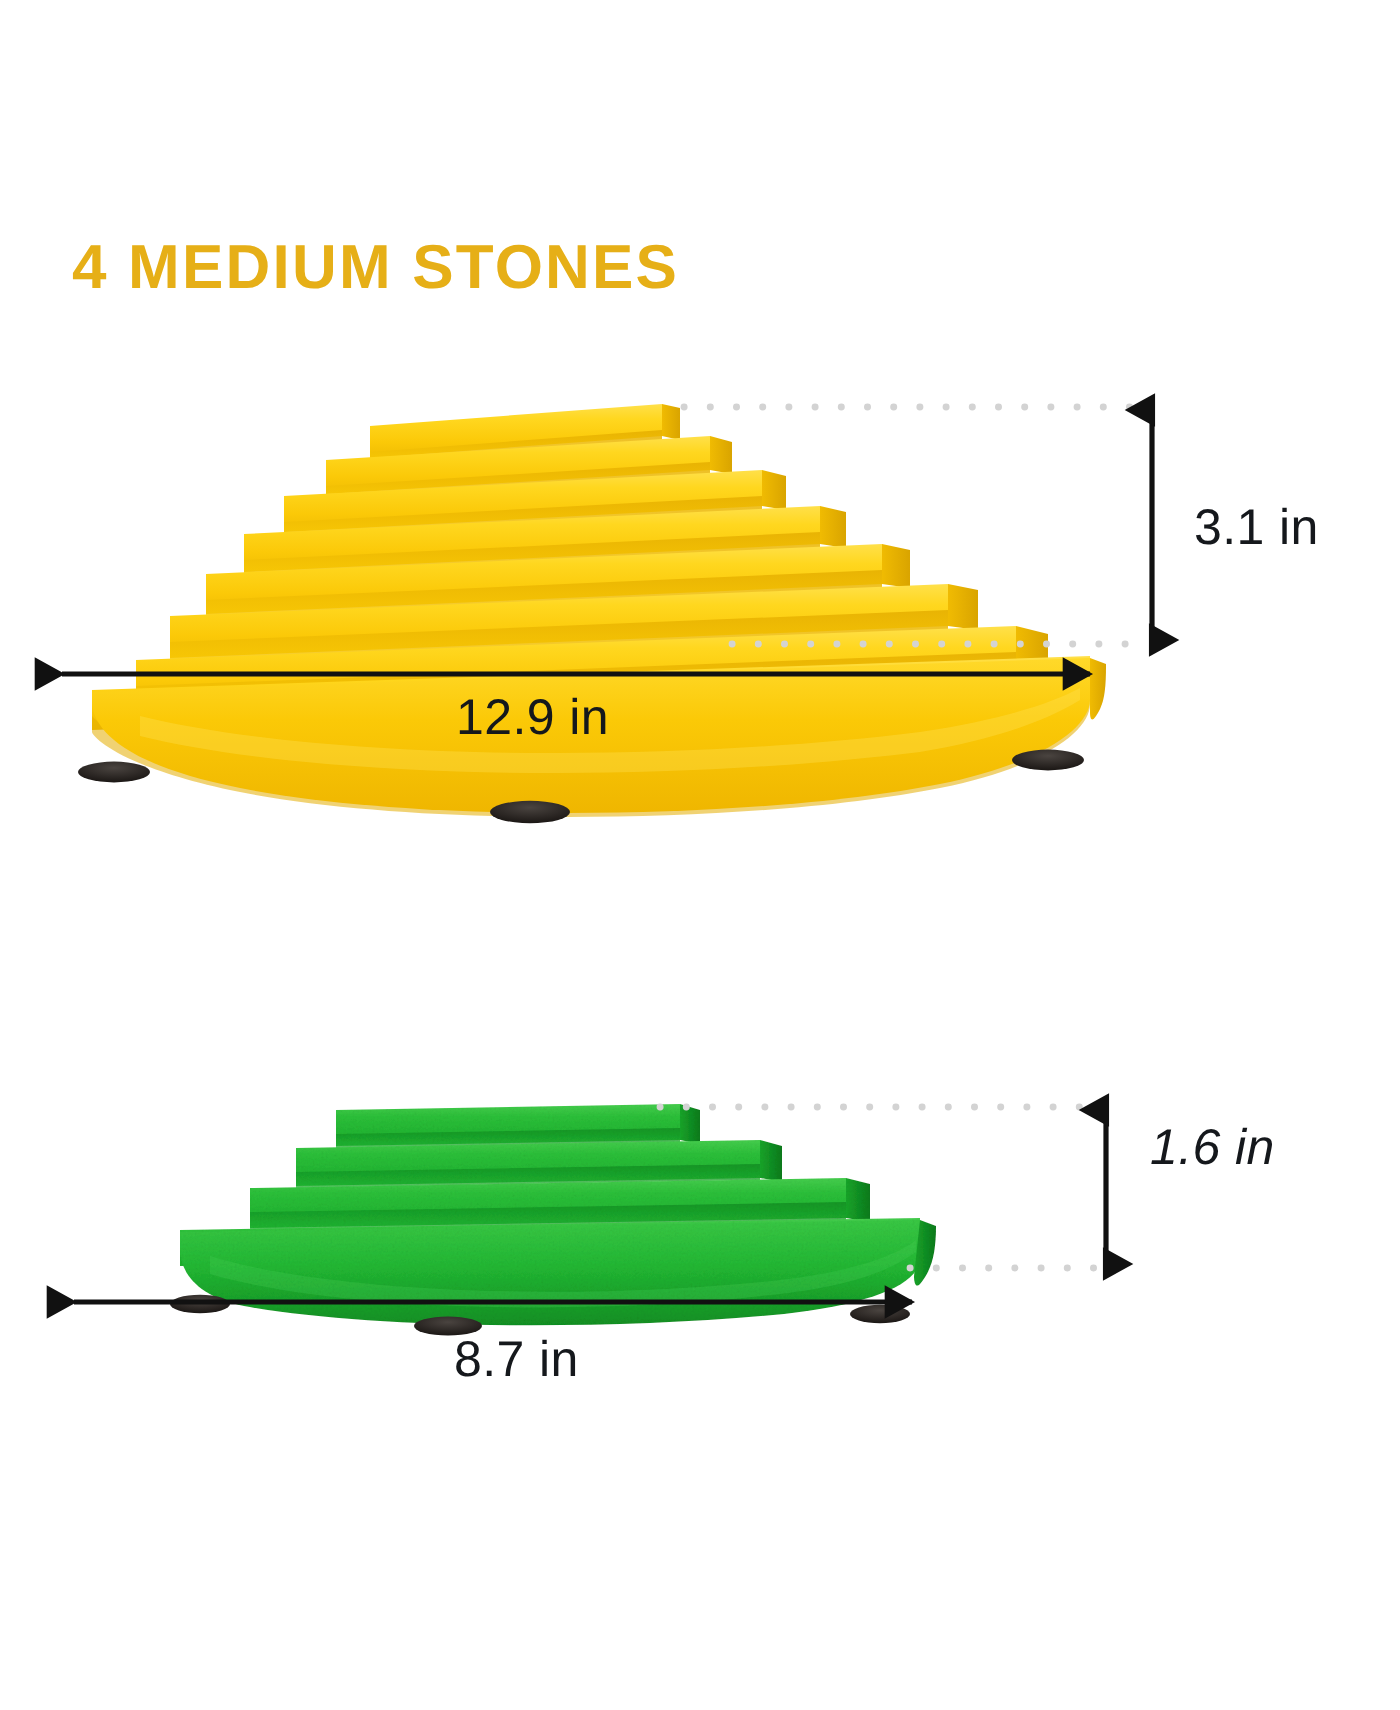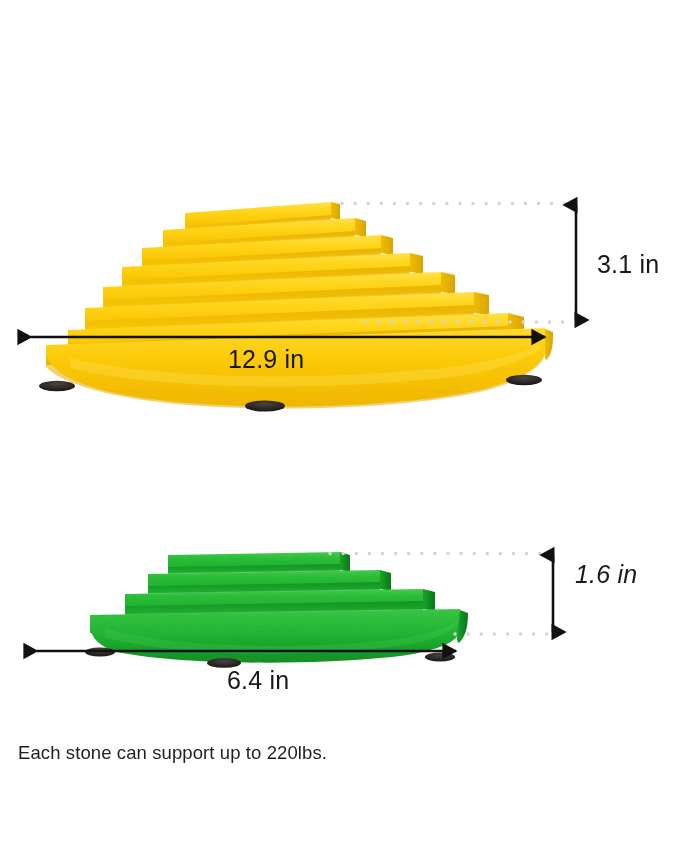--- a/index.html
+++ b/index.html
@@ -55,20 +55,21 @@
   .stage { position: absolute; overflow: visible; }
   #stage-medium { left: 0; top: 180px; width: 700px; height: 180px; }
   #stage-small  { left: 0; top: 530px; width: 700px; height: 150px; }
   .arrows { position: absolute; left: 0; top: 0; width: 700px; height: 855px; overflow: visible; }
 </style>
 </head>
 <body>
 
 <div class="page">
 
+  <div class="heading" id="h-medium" style="color:#E6AF17">4 MEDIUM STONES</div>
 
   <svg class="stage" id="stage-medium" viewBox="0 0 700 180">
     <defs>
 
       <linearGradient id="yRidgeTop" x1="0" y1="0" x2="0" y2="1">
         <stop offset="0%" stop-color="#FFE04A"></stop>
         <stop offset="28%" stop-color="#FFD71F"></stop>
         <stop offset="70%" stop-color="#FBC908"></stop>
         <stop offset="100%" stop-color="#F0BC02"></stop>
       </linearGradient>
@@ -239,21 +240,21 @@
       </g>
     </g>
 
     <g>
       <ellipse cx="100" cy="122" rx="15" ry="4.6" fill="url(#footG)"></ellipse>
       <ellipse cx="224" cy="133" rx="17" ry="4.8" fill="url(#footG)"></ellipse>
       <ellipse cx="440" cy="127" rx="15" ry="4.6" fill="url(#footG)"></ellipse>
     </g>
   </svg>
 
-  <div class="dim-label" id="lbl-sml-w">6.4 in</div>
+  <div class="dim-label" id="lbl-sml-w">8.7 in</div>
   <div class="dim-label" id="lbl-sml-h">1.6 in</div>
 
   <svg class="arrows" viewBox="0 0 700 855">
     <defs>
       <marker id="arrUp" viewBox="0 0 12 12" refX="6" refY="10" markerWidth="7" markerHeight="7" orient="auto-start-reverse">
         <path d="M6,1 L11.5,11 L0.5,11 Z" fill="#111111"></path>
       </marker>
       <marker id="arrHead" viewBox="0 0 12 12" refX="10" refY="6" markerWidth="7" markerHeight="7" orient="auto">
         <path d="M11,6 L1,11.5 L1,0.5 Z" fill="#111111"></path>
       </marker>
@@ -267,15 +268,14 @@
     <line x1="31" y1="337" x2="545" y2="337" stroke="#111111" stroke-width="2.6" marker-start="url(#arrHead)" marker-end="url(#arrHead)"></line>
 
     <line x1="330" y1="553.5" x2="548" y2="553.5" stroke="#d3d3d3" stroke-width="3.4" stroke-linecap="round" stroke-dasharray="0.1 13"></line>
     <line x1="455" y1="634" x2="548" y2="634" stroke="#d3d3d3" stroke-width="3.4" stroke-linecap="round" stroke-dasharray="0.1 13"></line>
 
     <line x1="553" y1="555" x2="553" y2="632" stroke="#111111" stroke-width="2.6" marker-start="url(#arrUp)" marker-end="url(#arrUp)"></line>
 
     <line x1="37" y1="651" x2="456" y2="651" stroke="#111111" stroke-width="2.6" marker-start="url(#arrHead)" marker-end="url(#arrHead)"></line>
   </svg>
 
-  <div id="footnote">Each stone can support up to 220lbs.</div>
 
 </div>
 
 </body></html>

